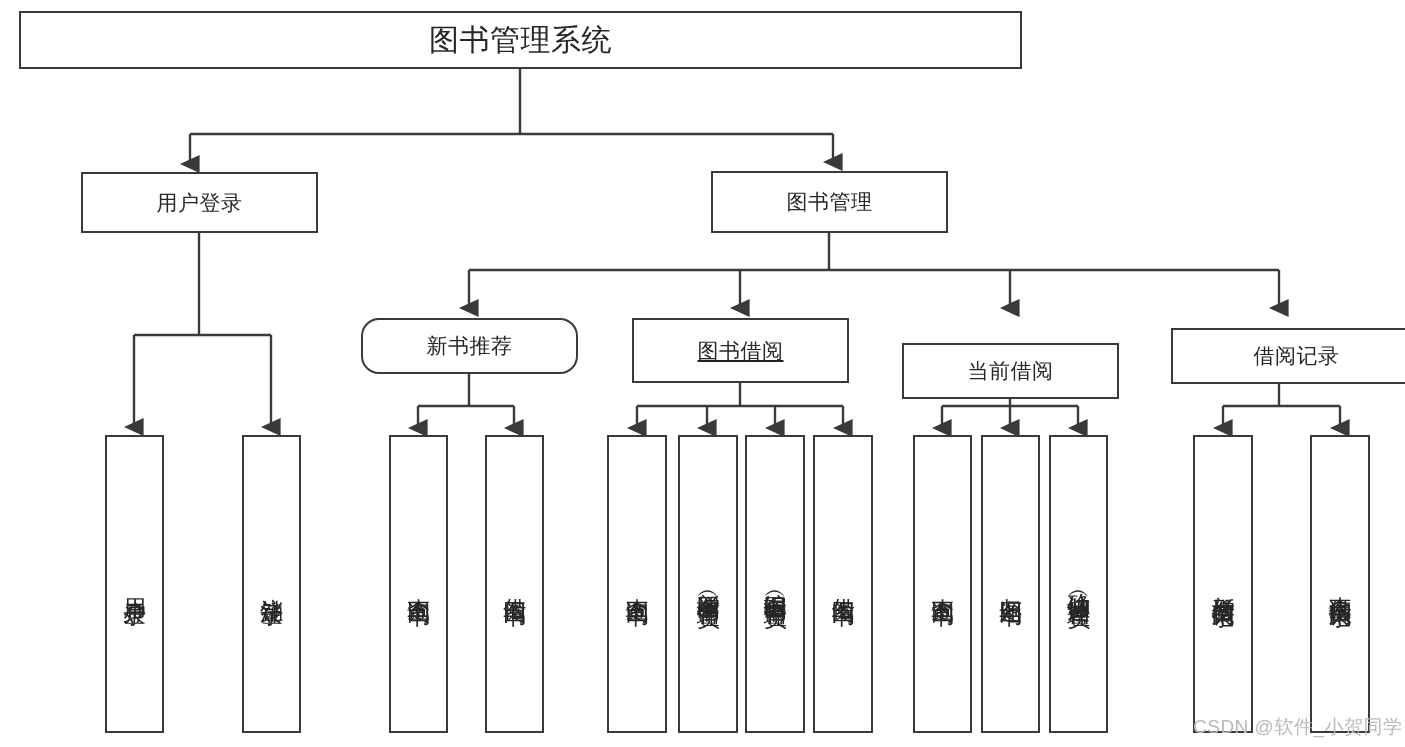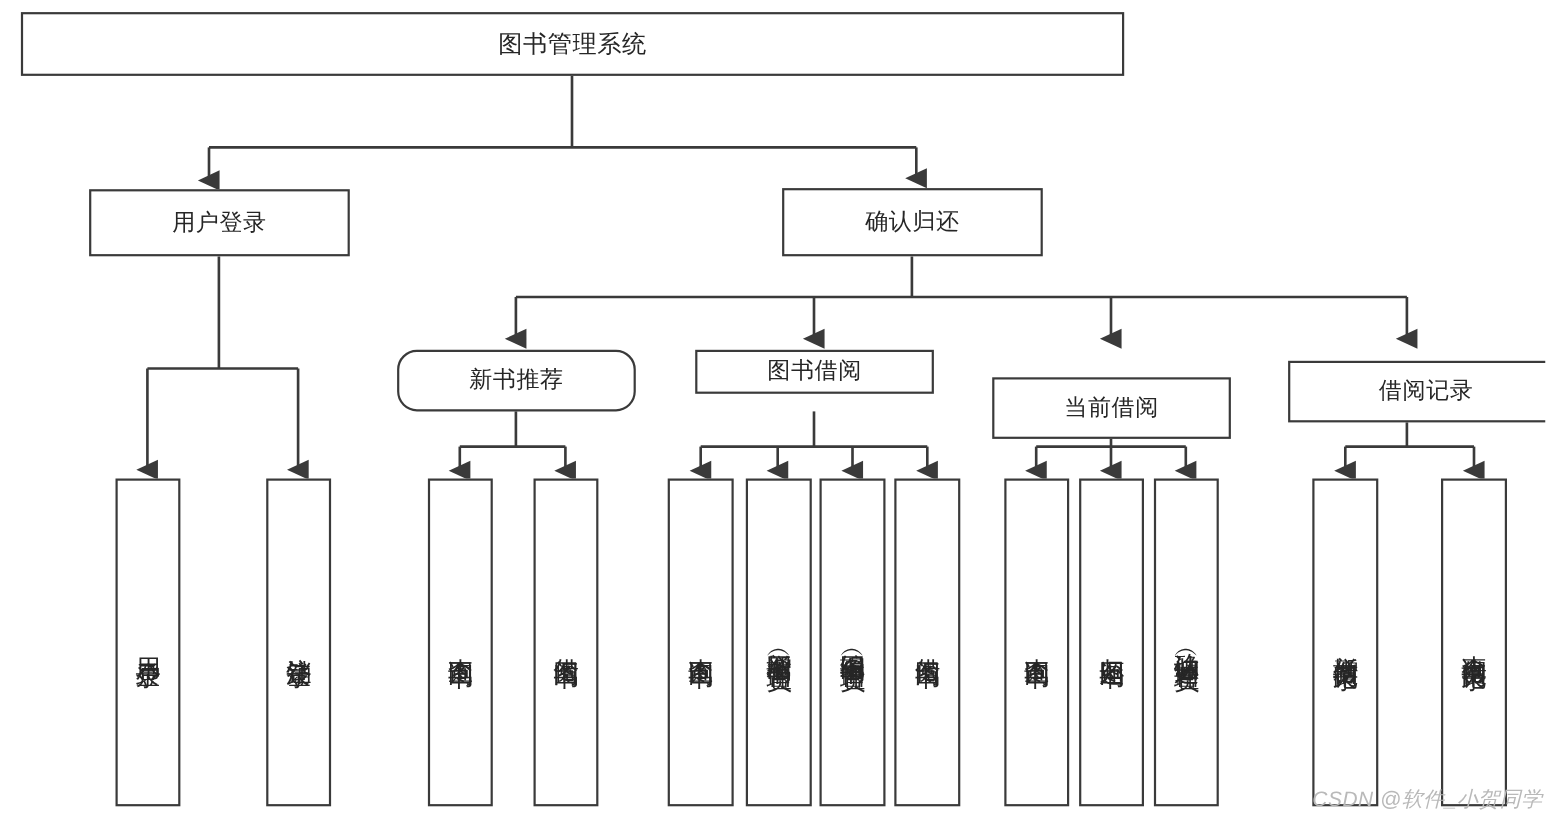--- a/index.html
+++ b/index.html
@@ -43,21 +43,21 @@
     line-height: 1.12;
     letter-spacing: 0.5px;
     color: #262626;
   }
   
   .node.horiz .node-label {
     font-size: 21px;
     writing-mode: horizontal-tb;
   }
   .node.root .node-label {
-    font-size: 22px;
+    font-size: 30px;
   }
   
   .node.vert {
     align-items: center;
     justify-content: center;
     padding: 6px 2px;
   }
   .node.vert .node-label {
     writing-mode: vertical-rl;
     text-orientation: upright;
@@ -67,21 +67,20 @@
     white-space: nowrap;
     max-height: 100%;
   }
   .watermark {
     position: absolute;
     color: #b9b9b9;
     font-size: 19px;
     white-space: nowrap;
     z-index: 5;
     letter-spacing: 0.5px;
-    font-style: italic;
   }
 </style>
 </head>
 <body>
 
 <div id="diagram-root">
 
   <svg id="edge-layer" viewBox="0 0 1405 747" width="1405" height="747" xmlns="http://www.w3.org/2000/svg">
     <defs>
       <marker id="arrowhead" markerWidth="9" markerHeight="9" refX="4.2" refY="4.4" orient="auto" markerUnits="strokeWidth">
@@ -134,28 +133,28 @@
 
   <div class="node horiz root" style="left:19px; top:11px; width:1003px; height:58px;">
     <span class="node-label">图书管理系统</span>
   </div>
 
   <div class="node horiz" style="left:81px; top:172px; width:237px; height:61px;">
     <span class="node-label">用户登录</span>
   </div>
 
   <div class="node horiz" style="left:711px; top:171px; width:237px; height:62px;">
-    <span class="node-label">确认归还</span>
+    <span class="node-label">图书管理</span>
   </div>
 
   <div class="node horiz" style="left:361px; top:318px; width:217px; height:56px;border-radius:18px;">
     <span class="node-label">新书推荐</span>
   </div>
 
-  <div class="node horiz" style="left:632px; top:318px; width:217px; height:40px;">
+  <div class="node horiz" style="left:632px; top:318px; width:217px; height:65px;text-decoration:underline;">
     <span class="node-label">图书借阅</span>
   </div>
 
   <div class="node horiz" style="left:902px; top:318px; width:217px; height:56px;margin-top:25px;">
     <span class="node-label">当前借阅</span>
   </div>
 
   <div class="node horiz" style="left:1171px; top:328px; width:251px; height:56px;">
     <span class="node-label">借阅记录</span>
   </div>

